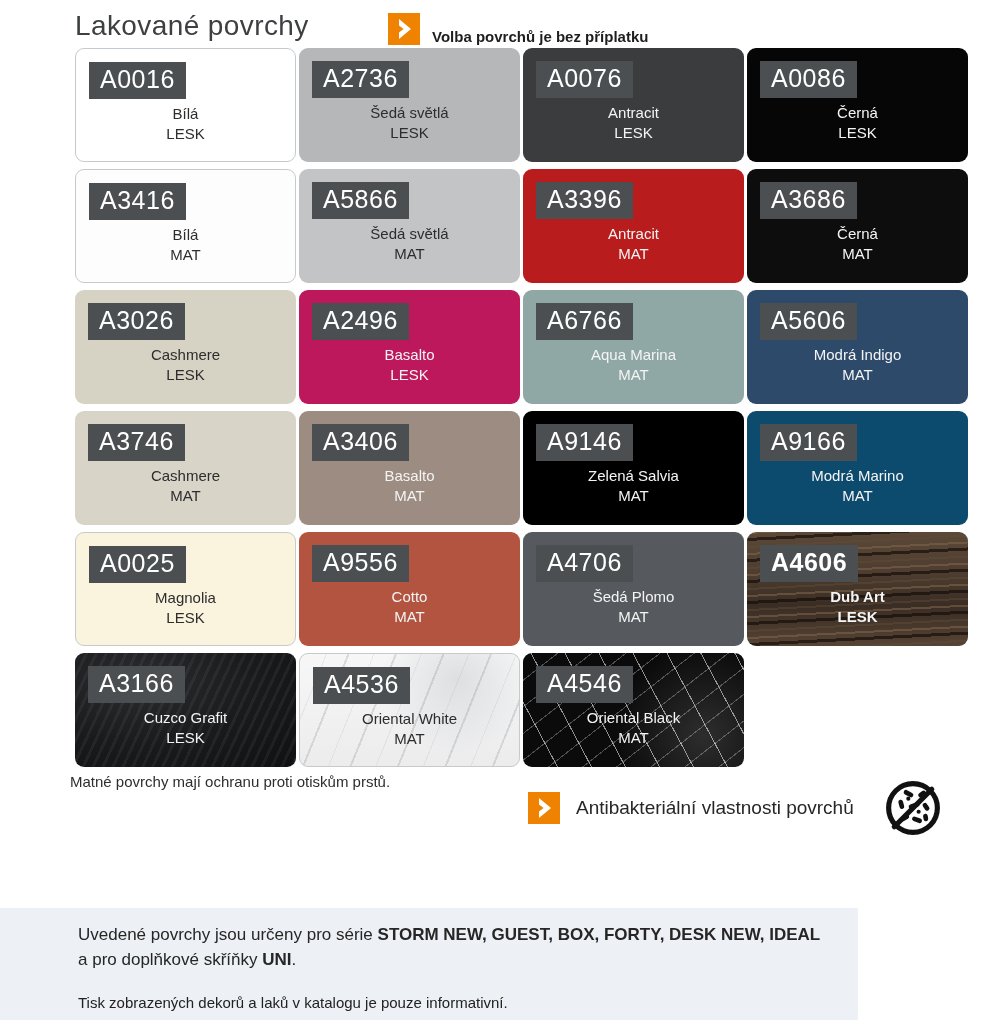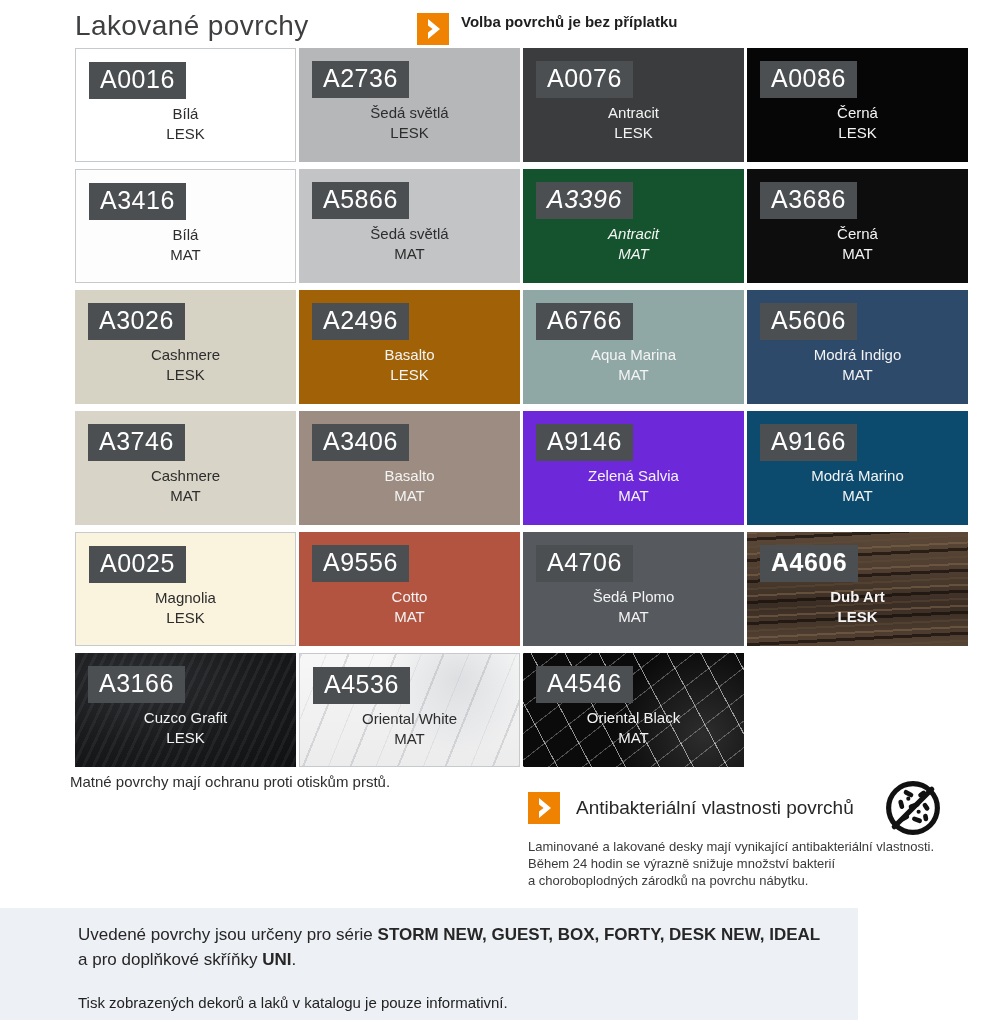--- a/index.html
+++ b/index.html
@@ -7,32 +7,33 @@
     position:relative;width:988px;height:1020px;overflow:hidden;
     font-family:"Liberation Sans", sans-serif;background:#ffffff;
   }
   
   .page-title{
     position:absolute;left:75px;top:10px;
     font-size:28px;color:#3e3f41;letter-spacing:.4px;font-weight:400;
   }
   .top-note{
     position:absolute;left:388px;top:13px;height:32px;
-    display:flex;align-items:flex-start;gap:12px;margin-left:29px;
+    display:flex;align-items:flex-end;gap:12px;
   }
   .arrow-box{width:32px;height:32px;flex:0 0 32px;display:block;}
   .top-note-label{font-size:15px;font-weight:bold;color:#1e1e1e;}
   
   .grid{
     position:absolute;left:75px;top:48px;width:893px;
     display:flex;flex-wrap:wrap;gap:7px 3px;
   }
   .tile{
     position:relative;width:221px;height:114px;box-sizing:border-box;
     flex:0 0 221px;
+    border-radius:9px;
   }
   .tile.bordered{border:1px solid #c7cacc;}
   .tile .code{
     position:absolute;left:13px;top:13px;display:inline-block;
     background:#4b4f52;color:#ffffff;font-size:25px;line-height:1;
     padding:5px 11px 7px 11px;letter-spacing:.5px;
   }
   .tile .name,.tile .finish{
     position:absolute;left:0;width:100%;text-align:center;
     font-size:15px;line-height:1;
@@ -140,36 +141,36 @@
       <div class="tile dark-text bordered" style="background: rgb(253, 253, 253);">
         <span class="code">A3416</span>
         <div class="name">Bílá</div>
         <div class="finish">MAT</div>
       </div>
       <div class="tile dark-text" style="background: rgb(195, 196, 198);">
         <span class="code">A5866</span>
         <div class="name">Šedá světlá</div>
         <div class="finish">MAT</div>
       </div>
-      <div class="tile light-text" style="background: #14532d; font-style: italic;">
+      <div class="tile light-text" style="background: #b91c1c;">
         <span class="code">A3396</span>
         <div class="name">Antracit</div>
         <div class="finish">MAT</div>
       </div>
       <div class="tile light-text" style="background: rgb(13, 13, 14);">
         <span class="code">A3686</span>
         <div class="name">Černá</div>
         <div class="finish">MAT</div>
       </div>
       <div class="tile dark-text" style="background: rgb(214, 210, 196);">
         <span class="code">A3026</span>
         <div class="name">Cashmere</div>
         <div class="finish">LESK</div>
       </div>
-      <div class="tile light-text" style="background: #a16207; text-decoration: underline;">
+      <div class="tile light-text" style="background: #be185d; text-decoration: underline;">
         <span class="code">A2496</span>
         <div class="name">Basalto</div>
         <div class="finish">LESK</div>
       </div>
       <div class="tile light-text" style="background: rgb(144, 168, 165);">
         <span class="code">A6766</span>
         <div class="name">Aqua Marina</div>
         <div class="finish">MAT</div>
       </div>
       <div class="tile light-text" style="background: rgb(45, 74, 107);">
@@ -180,21 +181,21 @@
       <div class="tile dark-text" style="background: rgb(216, 212, 200);">
         <span class="code">A3746</span>
         <div class="name">Cashmere</div>
         <div class="finish">MAT</div>
       </div>
       <div class="tile light-text" style="background: rgb(156, 140, 129);">
         <span class="code">A3406</span>
         <div class="name">Basalto</div>
         <div class="finish">MAT</div>
       </div>
-      <div class="tile light-text" style="background: #6d28d9;">
+      <div class="tile light-text" style="background: #000000;">
         <span class="code">A9146</span>
         <div class="name">Zelená Salvia</div>
         <div class="finish">MAT</div>
       </div>
       <div class="tile light-text" style="background: #0c4a6e;">
         <span class="code">A9166</span>
         <div class="name">Modrá Marino</div>
         <div class="finish">MAT</div>
       </div>
       <div class="tile dark-text bordered" style="background: rgb(250, 243, 221);">
@@ -236,25 +237,20 @@
 
   <div class="matte-note">Matné povrchy mají ochranu proti otiskům prstů.</div>
 
   <div class="anti">
     <div class="anti-head">
       <svg class="arrow-box" viewBox="0 0 32 32">
         <rect x="0" y="0" width="32" height="32" fill="#ef8200"></rect>
         <path d="M11 6 L23 16 L11 26 L11 19.6 L15.6 16 L11 12.4 Z" fill="#ffffff"></path>
       </svg>
       <span class="anti-title">Antibakteriální vlastnosti povrchů</span>
-    </div>
-    <div class="anti-text">
-      <div>Laminované a lakované desky mají vynikající antibakteriální vlastnosti.</div>
-      <div>Během 24 hodin se výrazně snižuje množství bakterií</div>
-      <div>a choroboplodných zárodků na povrchu nábytku.</div>
     </div>
   </div>
 
   <svg class="bacteria" viewBox="0 0 64 64">
     <circle cx="32" cy="32" r="26" fill="none" stroke="#111111" stroke-width="5.5"></circle>
     <g fill="#111111">
       <rect x="22" y="14" width="11" height="5" rx="2.5" transform="rotate(28 27 16)"></rect>
       <rect x="37" y="15" width="9" height="5" rx="2.5" transform="rotate(-35 41 17)"></rect>
       <rect x="15" y="26" width="10" height="5" rx="2.5" transform="rotate(75 20 28)"></rect>
       <rect x="27" y="27" width="12" height="5" rx="2.5" transform="rotate(-20 33 29)"></rect>

